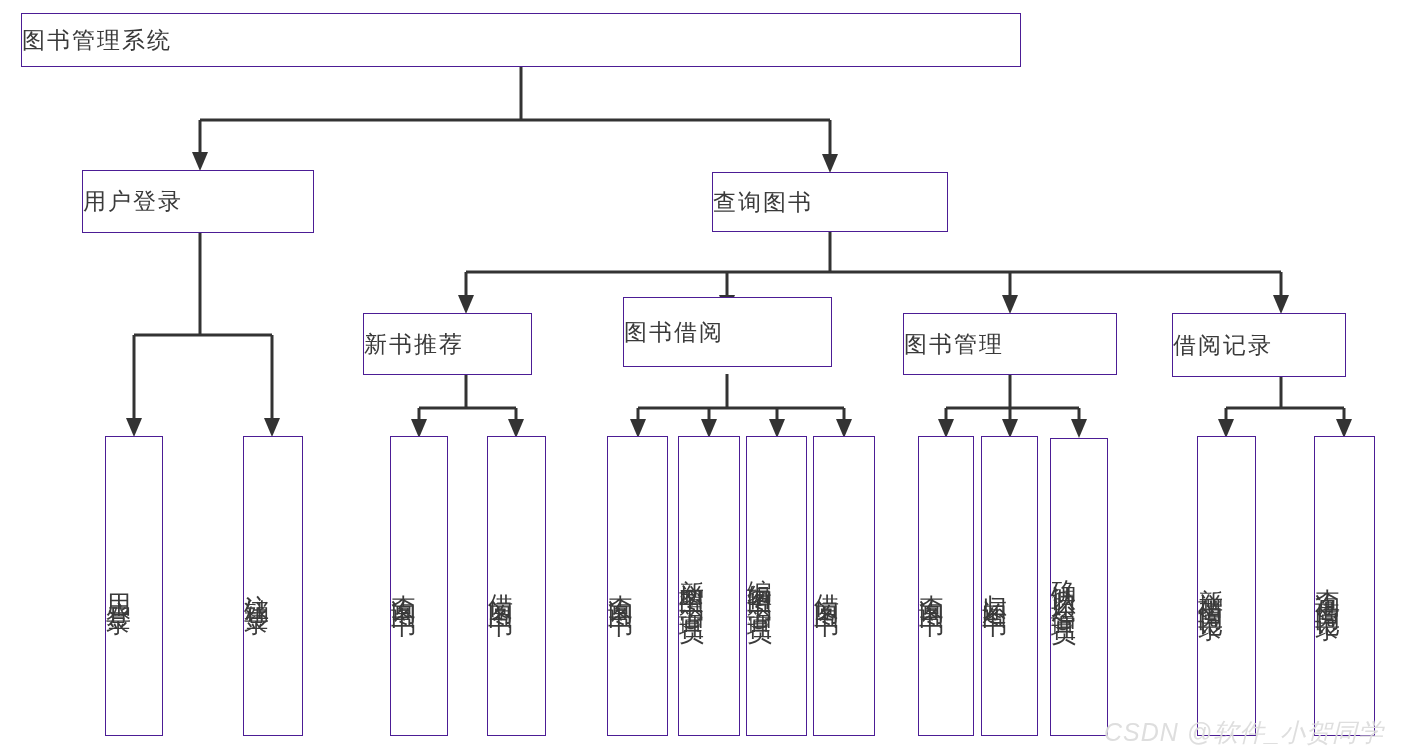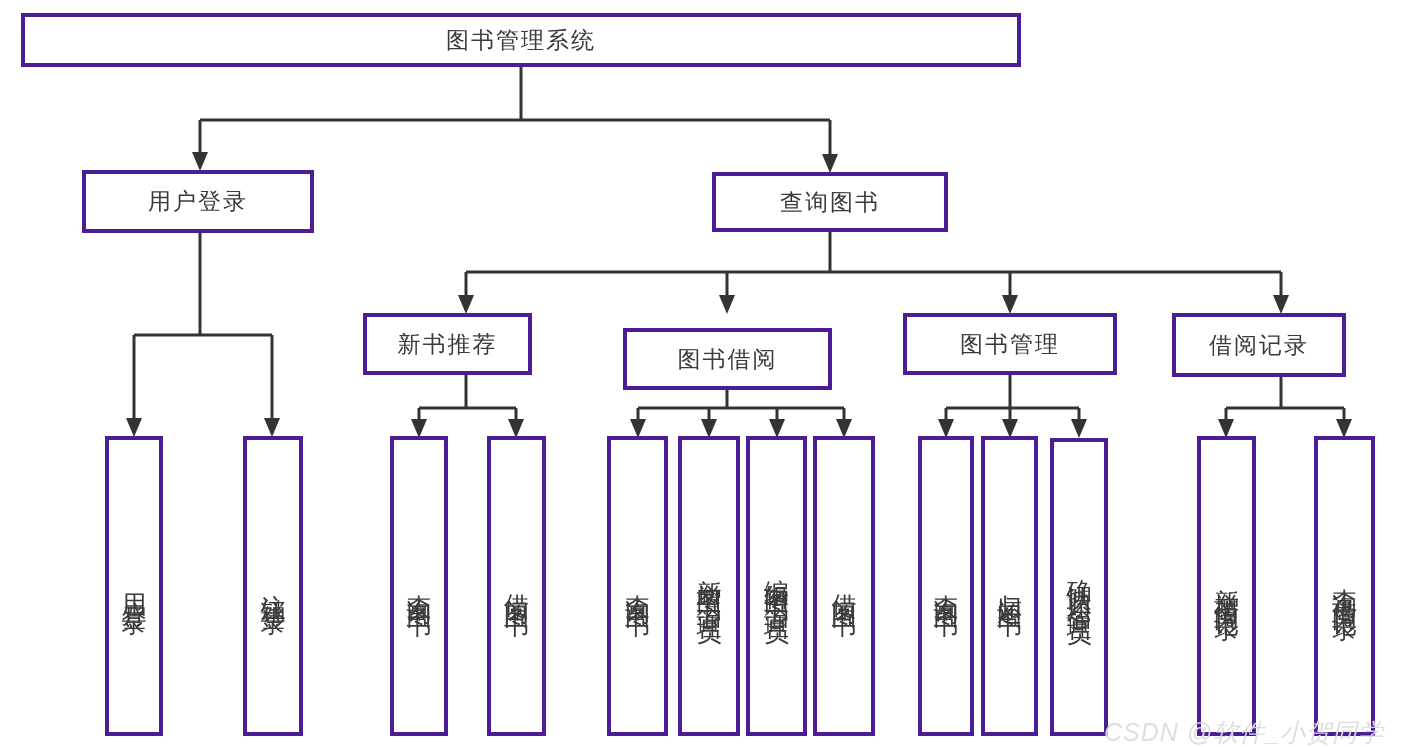--- a/index.html
+++ b/index.html
@@ -12,25 +12,25 @@
     overflow: hidden;
   }
   .connectors {
     position: absolute;
     left: 0; top: 0;
     width: 1405px; height: 747px;
   }
   .box {
     position: absolute;
     box-sizing: border-box;
-    border: 4px solid #4c1d95;
+    border: 1px solid #4c1d95;
     background: #ffffff;
     display: flex;
     align-items: center;
-    justify-content: center;
+    justify-content: flex-start;
     color: #3a3a3a;
   }
   .box.h span {
     font-size: 23px;
     letter-spacing: 2px;
     white-space: nowrap;
   }
   .box.v span {
     writing-mode: vertical-rl;
     text-orientation: mixed;
@@ -153,21 +153,21 @@
   <div class="box h" style="left:82px;top:170px;width:232px;height:63px">
     <span>用户登录</span>
   </div>
   <div class="box h" style="left:712px;top:172px;width:236px;height:60px">
     <span>查询图书</span>
   </div>
 
   <div class="box h" style="left:363px;top:313px;width:169px;height:62px">
     <span>新书推荐</span>
   </div>
-  <div class="box h" style="left:623px;top:328px;width:209px;height:62px">
+  <div class="box h" style="left:623px;top:297px;width:209px;height:70px">
     <span>图书借阅</span>
   </div>
   <div class="box h" style="left:903px;top:313px;width:214px;height:62px">
     <span>图书管理</span>
   </div>
   <div class="box h" style="left:1172px;top:313px;width:174px;height:64px">
     <span>借阅记录</span>
   </div>
 
   <div class="box v" style="left:105px;top:436px;width:58px;height:300px">

